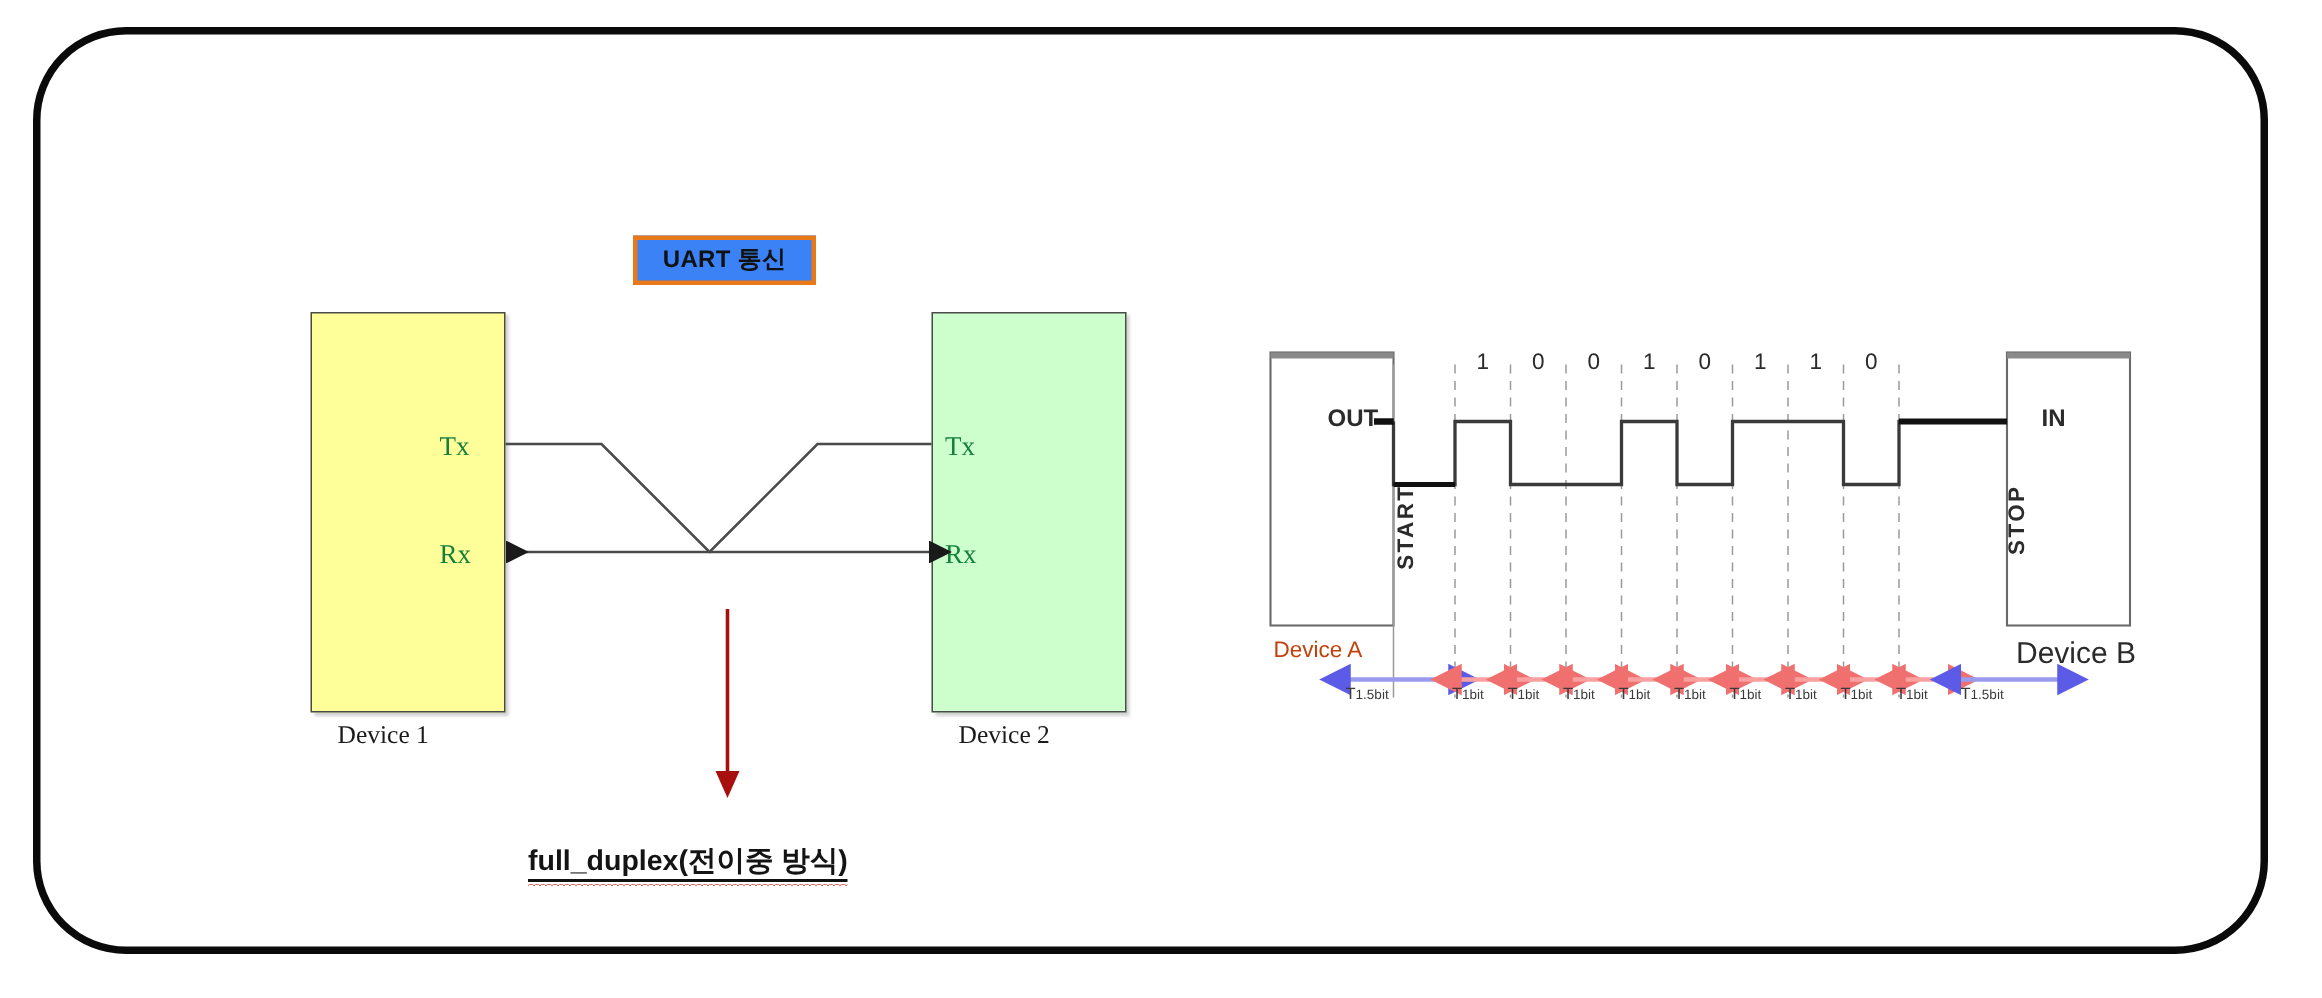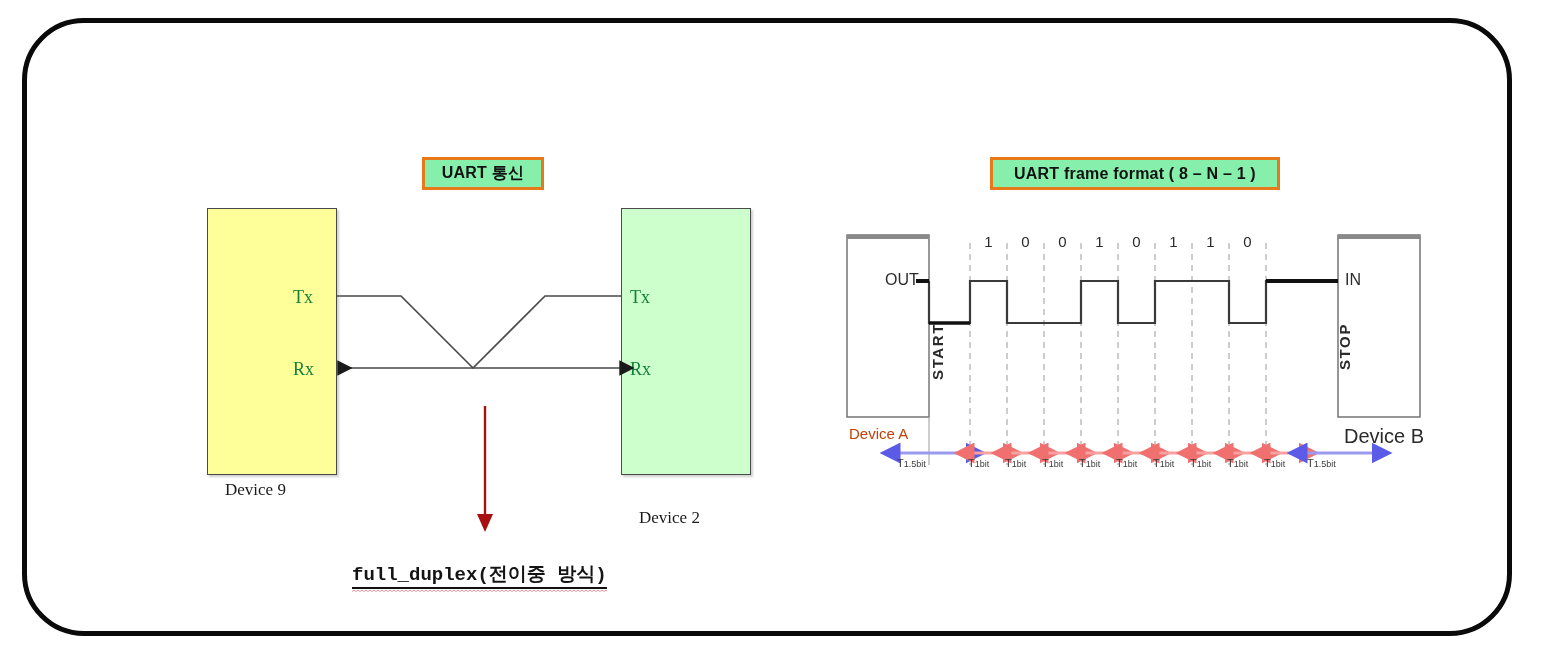--- a/index.html
+++ b/index.html
@@ -24,21 +24,21 @@
     border: 5px solid #0a0a0a;
     border-radius: 62px;
     box-sizing: border-box;
     background: #ffffff;
   }
 
   
   .title-chip {
     position: absolute;
     border: 3px solid #E8791A;
-    background: #86efac;
+    background: #3b82f6;
     color: #111111;
     font-weight: bold;
     font-family: "Liberation Sans", sans-serif;
     display: flex;
     align-items: center;
     justify-content: center;
     box-sizing: border-box;
     white-space: nowrap;
   }
   #title-left {
@@ -94,21 +94,21 @@
     background: #CCFFCC;
   }
   .dev-caption {
     position: absolute;
     font-family: "Liberation Serif", serif;
     font-size: 17px;
     color: #1a1a1a;
     white-space: nowrap;
   }
   #dev1-caption { left: 62px; top: 285px; }
-  #dev2-caption { left: 476px; top: 285px; margin-top: 28px; }
+  #dev2-caption { left: 476px; top: 285px; }
 
   .port-label {
     position: absolute;
     font-family: "Liberation Serif", serif;
     font-size: 18px;
     color: #15803d;
   }
   #dev1-tx { left: 130px; top: 92px; }
   #dev1-rx { left: 130px; top: 164px; }
   #dev2-tx { left: 467px; top: 92px; }
@@ -130,21 +130,21 @@
     height: 130px;
   }
   #duplex-caption {
     position: absolute;
     left: 325px;
     top: 538px;
     font-size: 19px;
     font-weight: bold;
     color: #141414;
     white-space: nowrap;
-    font-family: Liberation Mono, monospace;
+    font-family: Liberation Sans, sans-serif;
   }
   #duplex-caption .squiggle {
     border-bottom: 2px solid #111;
     padding-bottom: 1px;
     position: relative;
   }
   #duplex-caption .squiggle::after{
     content:"";
     position:absolute;
     left:0; right:0; bottom:-6px;
@@ -175,23 +175,24 @@
   }
   #label-start { left: 96px; top: 128px; }
   #label-stop  { left: 503px; top: 128px; }
 
   .boxlabel {
     position: absolute;
     font-family: "Liberation Sans", sans-serif;
     font-size: 16px;
     color: #2b2b2b;
     white-space: nowrap;
+    font-weight: bold;
   }
   #label-out { left: 52px; top: 76px; }
-  #label-in  { left: 512px; top: 76px; }
+  #label-in  { left: 528px; top: 76px; }
 
   #caption-devA { position:absolute; left: 16px; top: 230px; font-size:15px; color:#c2410c; font-family:"Liberation Sans",sans-serif; white-space:nowrap;}
   #caption-devB { position:absolute; left: 511px; top: 230px; font-size:20px; color:#2b2b2b; font-family:"Liberation Sans",sans-serif; white-space:nowrap;}
 
   .bitval {
     position: absolute;
     top: 38px;
     font-family: "Liberation Sans", sans-serif;
     font-size: 15px;
     color: #2b2b2b;
@@ -209,21 +210,20 @@
   }
   .tlabel .sub { font-size: 9px; }
 </style>
 </head>
 <body>
 
 <div id="slide-frame">
 
   <div class="title-chip" id="title-left">UART 통신</div>
 
-  <div class="title-chip" id="title-right">UART frame format ( 8 – N – 1 )</div>
 
   <div class="panel" id="panel-left">
 
     <div class="dev-box" id="dev1-box"></div>
     <div class="dev-box" id="dev2-box"></div>
 
     <div class="port-label" id="dev1-tx">Tx</div>
     <div class="port-label" id="dev1-rx">Rx</div>
     <div class="port-label" id="dev2-tx">Tx</div>
     <div class="port-label" id="dev2-rx">Rx</div>
@@ -236,21 +236,21 @@
         <marker id="arrRight" markerWidth="9" markerHeight="9" refX="1" refY="4.5" orient="auto">
           <path d="M0,0 L0,9 L9,4.5 z" fill="#1a1a1a"></path>
         </marker>
       </defs>
 
       <path d="M174,101 L238,101 L310,173 L458,173" stroke="#4a4a4a" stroke-width="1.7" fill="none" marker-end="url(#arrRight)"></path>
 
       <path d="M458,101 L382,101 L310,173 L238,173 L176,173" stroke="#4a4a4a" stroke-width="1.7" fill="none" marker-end="url(#arrLeft)"></path>
     </svg>
 
-    <div class="dev-caption" id="dev1-caption">Device 9</div>
+    <div class="dev-caption" id="dev1-caption">Device 1</div>
     <div class="dev-caption" id="dev2-caption">Device 2</div>
   </div>
 
   <svg id="red-arrow" viewBox="0 0 60 130">
     <line x1="30" y1="0" x2="30" y2="112" stroke="#A81010" stroke-width="2.4"></line>
     <path d="M30,126 L22,108 L38,108 Z" fill="#A81010"></path>
   </svg>
 
   <div id="duplex-caption">
     <span class="squiggle">full_duplex(전이중 방식)</span>

